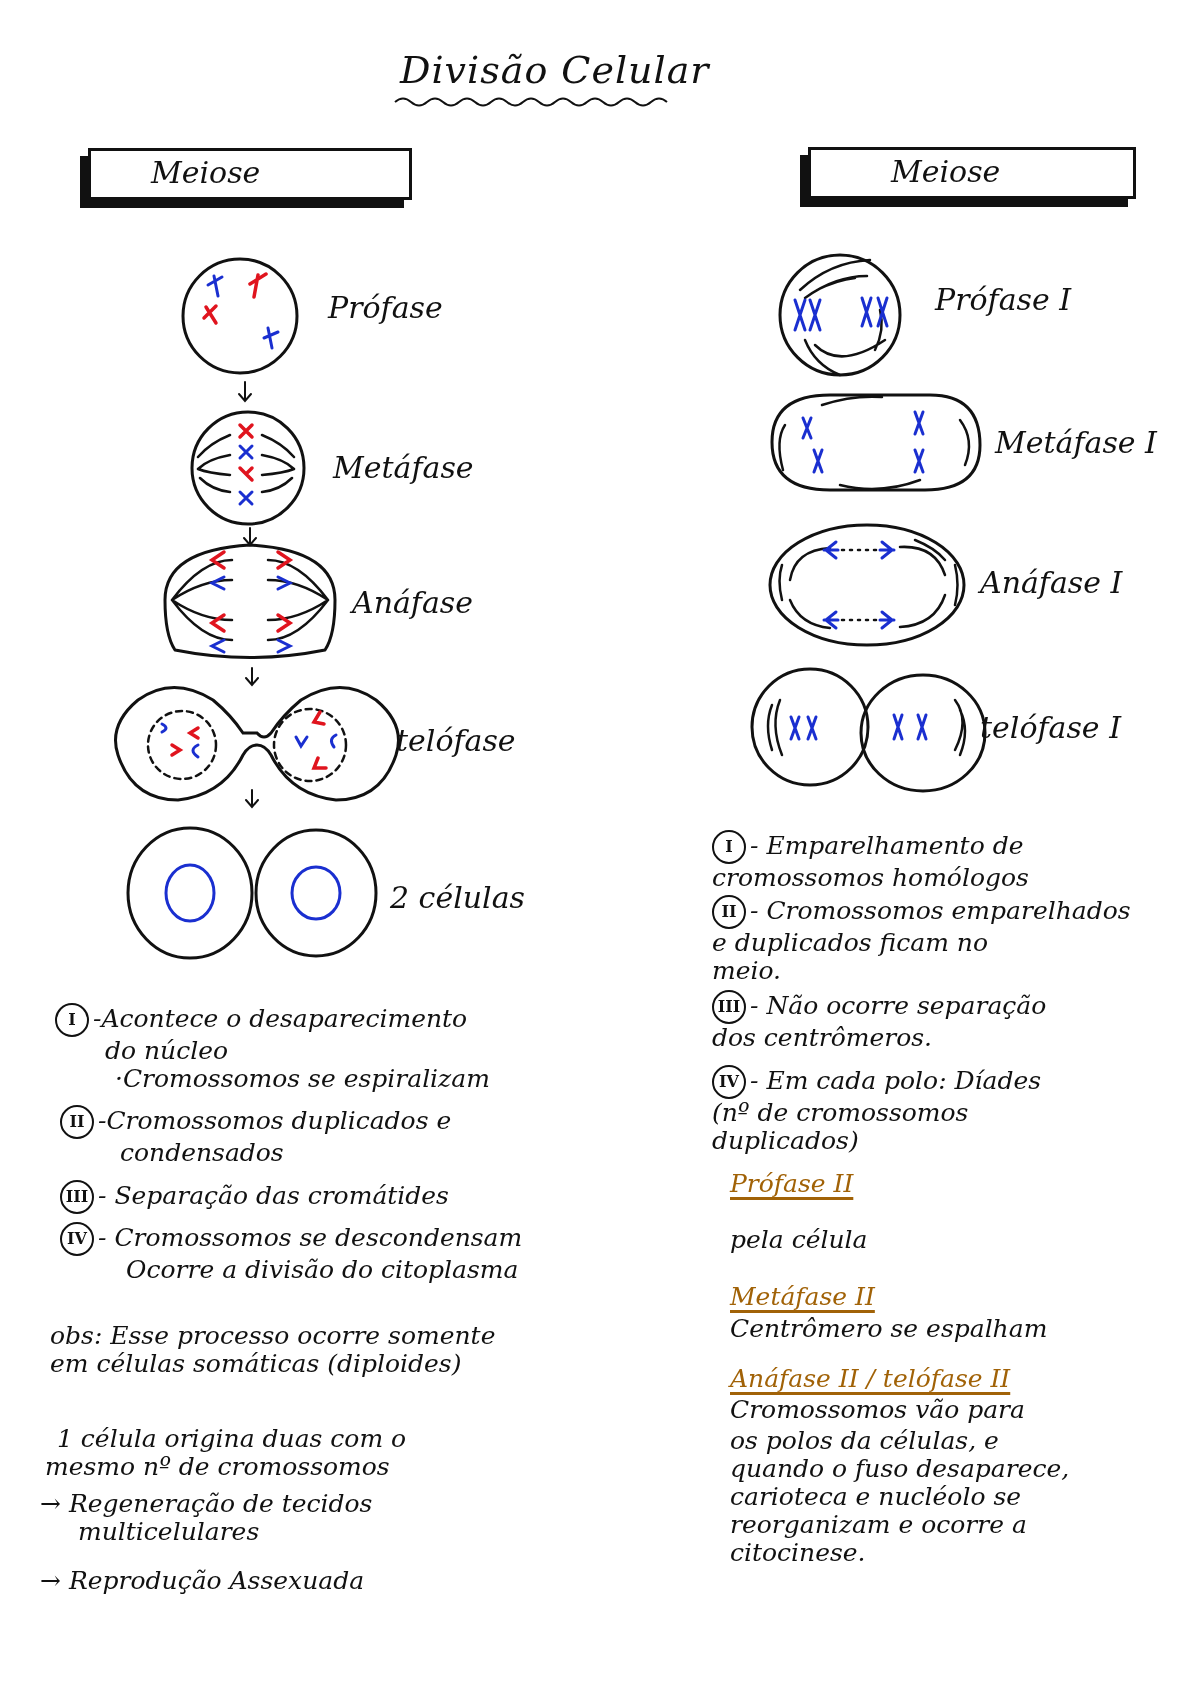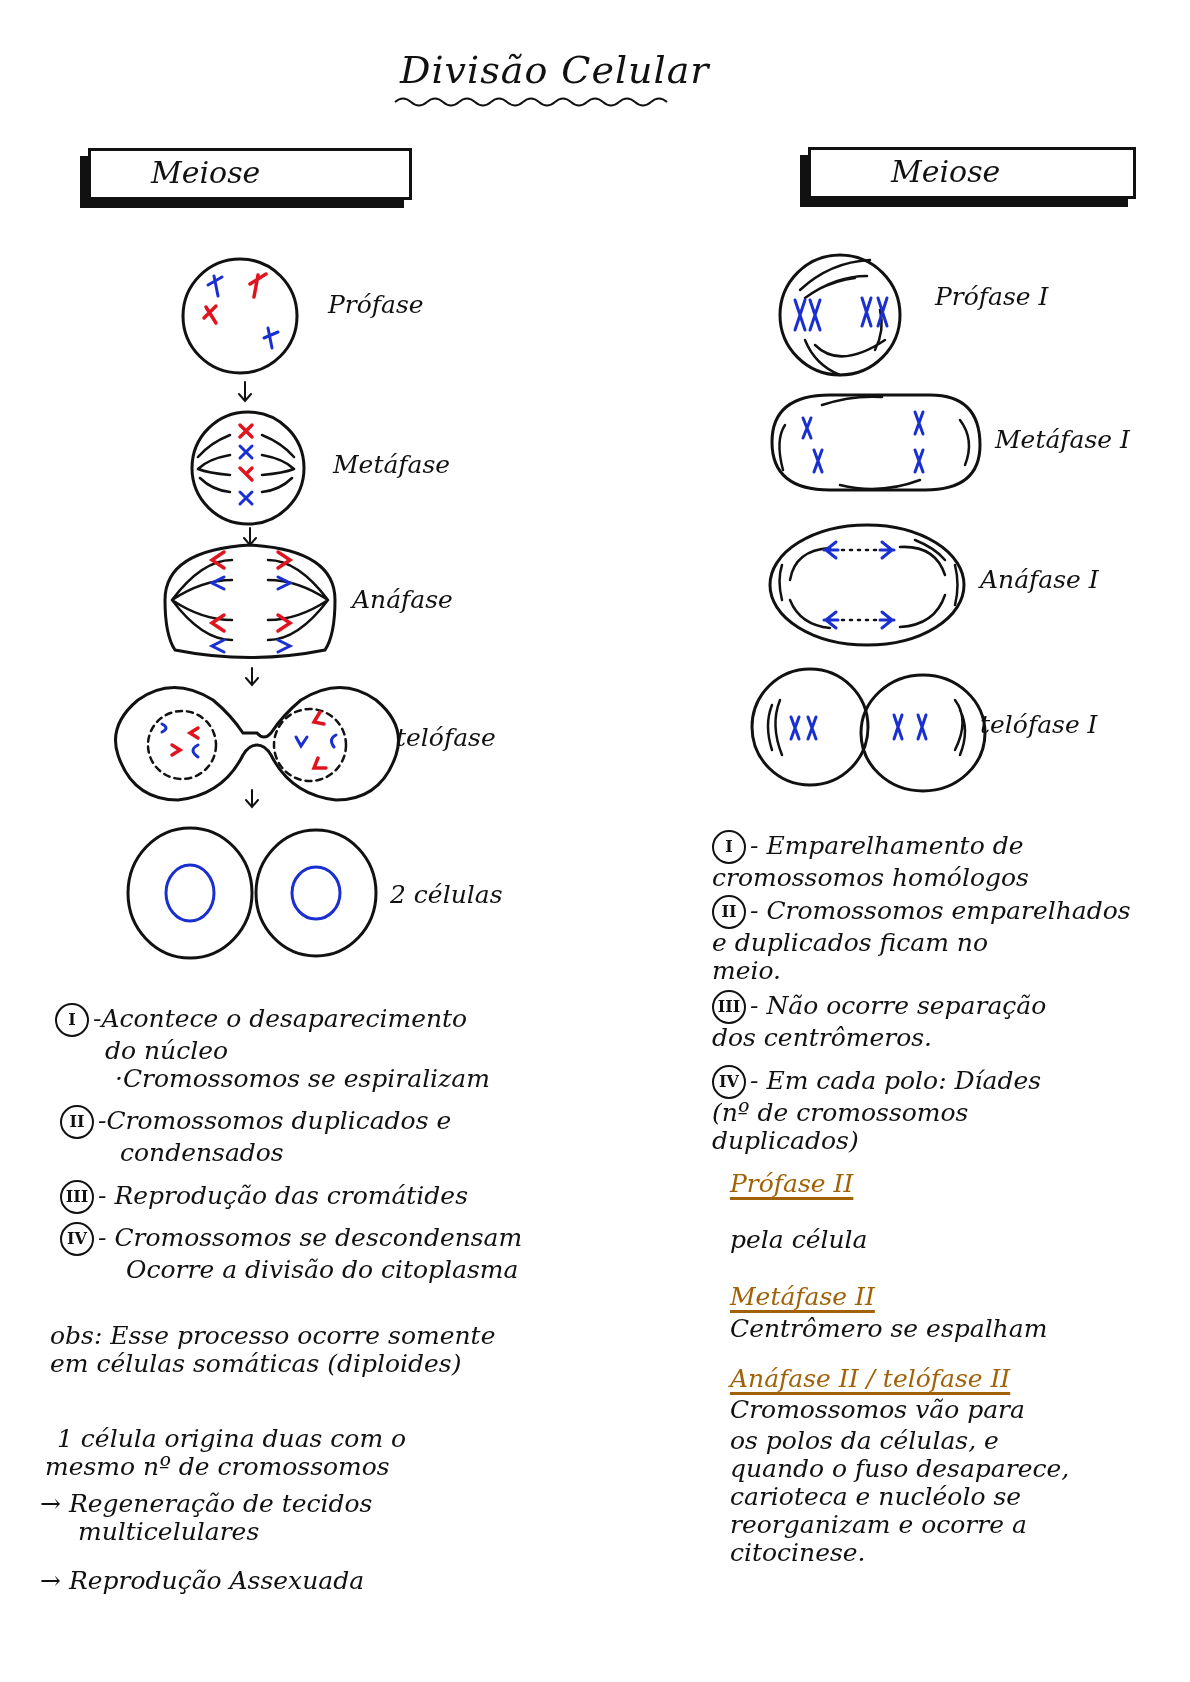--- a/index.html
+++ b/index.html
@@ -16,21 +16,21 @@
   #title-wave { left: 395px; top: 95px; }
   .section-box {
     position: absolute; height: 46px; border: 3px solid #111; background: #fff;
     box-shadow: -8px 8px 0 #111;
   }
   .section-box span { position: absolute; top: 4px; font-size: 30px; }
   #mitose-box { left: 88px; top: 148px; width: 318px; }
   #mitose-box span { left: 60px; }
   #meiose-box { left: 808px; top: 147px; width: 322px; }
   #meiose-box span { left: 80px; }
-  .phase-label { position: absolute; font-size: 25px; }
+  .phase-label { position: absolute; font-size: 30px; }
   .note { position: absolute; font-size: 25px; line-height: 28px; white-space: nowrap; }
   .roman {
     display: inline-block; width: 30px; height: 30px; border: 2.5px solid #111; border-radius: 50%;
     font-size: 16px; text-align: center; line-height: 30px; font-style: normal; font-weight: bold;
     vertical-align: middle; margin-right: 4px;
   }
   .blue-head { color: #a16207; text-decoration: underline; text-decoration-thickness: 3px; text-underline-offset: 5px; }
   svg { position: absolute; overflow: visible; }
 </style>
 </head>
@@ -162,21 +162,21 @@
 <div class="note hand" style="left:55px;top:1003px">
   <span class="roman">I</span><span>-Acontece o desaparecimento</span><br>
   <span style="padding-left:50px">do núcleo</span><br>
   <span style="padding-left:60px">·Cromossomos se espiralizam</span>
 </div>
 <div class="note hand" style="left:60px;top:1105px">
   <span class="roman">II</span><span>-Cromossomos duplicados e</span><br>
   <span style="padding-left:60px">condensados</span>
 </div>
 <div class="note hand" style="left:60px;top:1180px">
-  <span class="roman">III</span><span>- Reprodução das cromátides</span>
+  <span class="roman">III</span><span>- Separação das cromátides</span>
 </div>
 <div class="note hand" style="left:60px;top:1222px">
   <span class="roman">IV</span><span>- Cromossomos se descondensam</span><br>
   <span style="padding-left:66px">Ocorre a divisão do citoplasma</span>
 </div>
 <div class="note hand" style="left:50px;top:1322px">
   <span>obs: Esse processo ocorre somente</span><br>
   <span>em células somáticas (diploides)</span>
 </div>
 <div class="note hand" style="left:45px;top:1425px">

